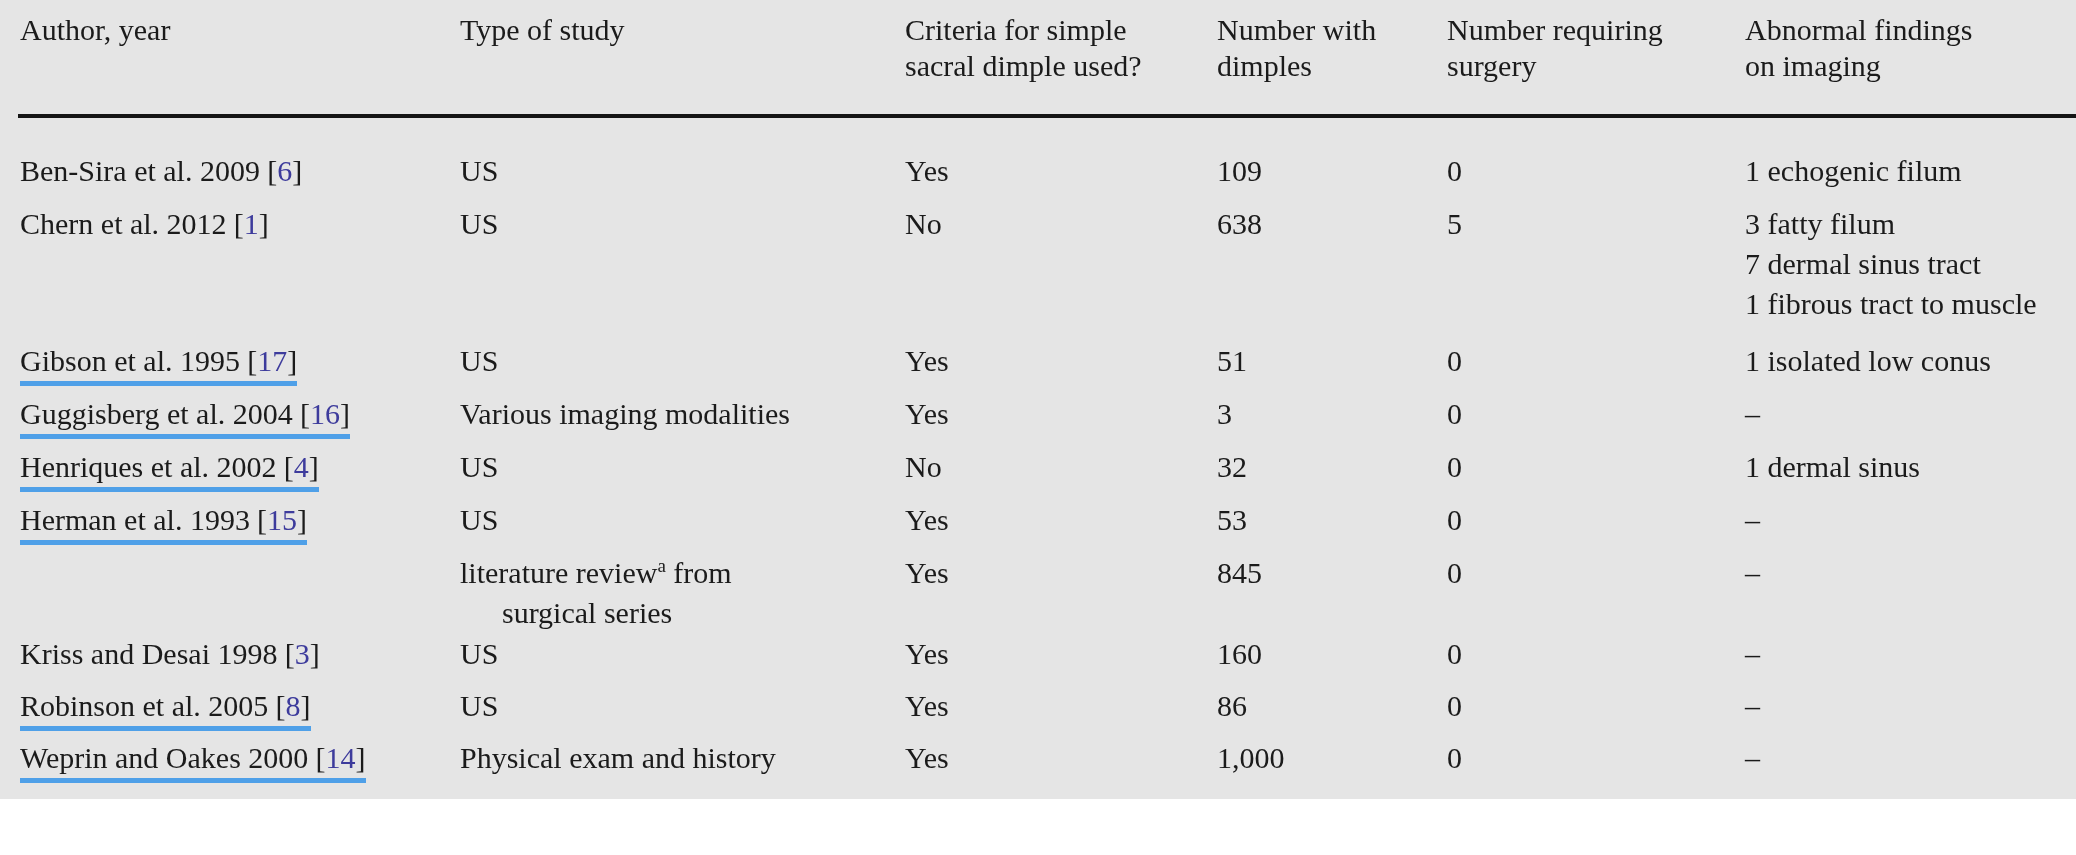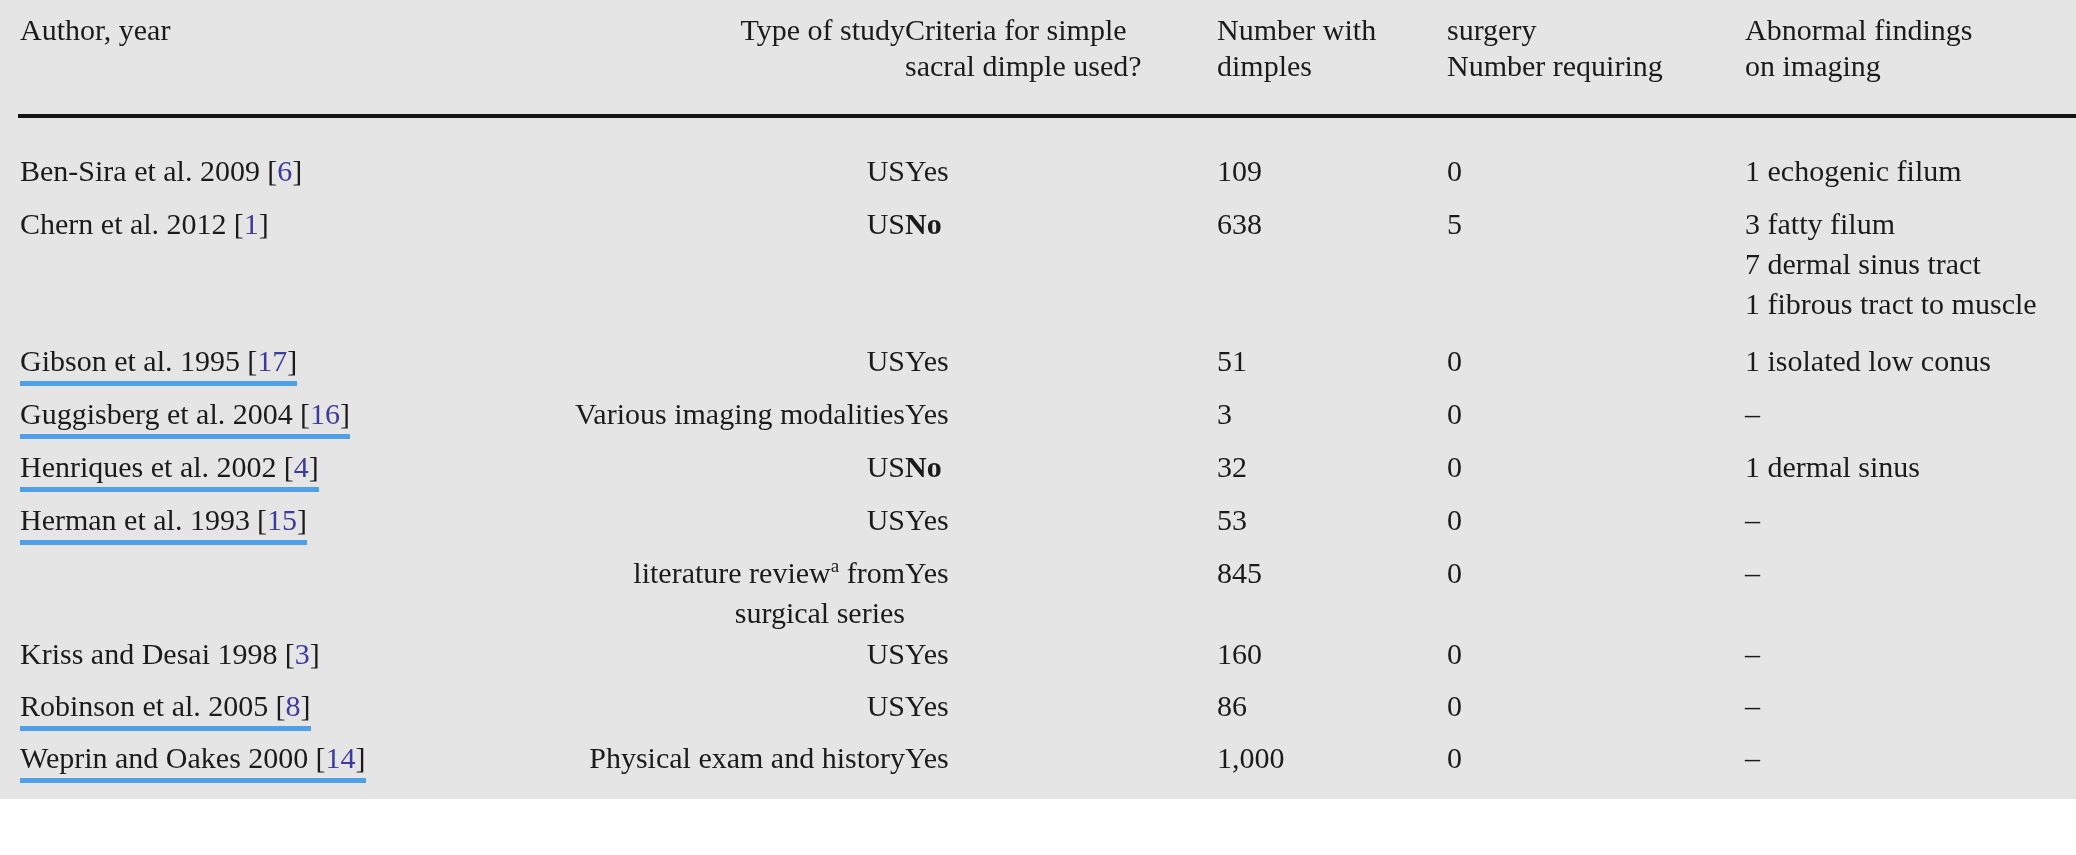--- a/index.html
+++ b/index.html
@@ -11,21 +11,21 @@
     font-family: "Liberation Serif", "DejaVu Serif", serif;
     font-size: 30px;
     color: #1b1b1b;
     box-sizing: border-box;
     overflow: hidden;
   }
   .table-inner { margin-left: 18px; }
   .tr { display: flex; align-items: flex-start; padding-left: 2px; box-sizing: border-box; }
   .td { flex: 0 0 auto; white-space: nowrap; box-sizing: border-box; }
   .c1 { width: 440px; }
-  .c2 { width: 445px; text-align: right; }
+  .c2 { width: 445px; }
   .c3 { width: 312px; }
   .c4 { width: 230px; }
   .c5 { width: 298px; }
   .c6 { flex: 1 1 auto; }
 
   
   .thead { border-bottom: 4px solid #151515; }
   .thead .tr { padding-top: 12px; height: 114px; line-height: 36px; }
 
   
@@ -34,21 +34,21 @@
   .tr.r-chern { height: 137px; }
   .tr.r-lit   { height: 81px; }
   .tr.r-w     { height: 52px; }
   .tr.r-total { height: 60px; margin-left: 44px; }
 
   .linkwrap { display: inline-block; line-height: 38px; }
   .linkwrap.linked { border-bottom: 5px solid #4fa0e8; padding-bottom: 1px; }
   .cite { color: #3d3b9c; }
   .bracket { color: #1b1b1b; }
   .bo { margin-left: 0.24em; }
-  .bold-no { font-weight: bold; }
+  .bold-no { font-weight: normal; }
   sup.sup { font-size: 19px; line-height: 0; vertical-align: super; }
   .indent2 { padding-left: 42px; }
   .finding-line { white-space: nowrap; }
 </style>
 </head>
 <body>
 
 <div class="page">
   <div class="table-inner">
 
@@ -58,22 +58,22 @@
         <div class="td c2">Type of study</div>
         <div class="td c3">
           <div>Criteria for simple</div>
           <div>sacral dimple used?</div>
         </div>
         <div class="td c4">
           <div>Number with</div>
           <div>dimples</div>
         </div>
         <div class="td c5">
+          <div>Number requiring</div>
           <div>surgery</div>
-          <div>Number requiring</div>
         </div>
         <div class="td c6">
           <div>Abnormal findings</div>
           <div>on imaging</div>
         </div>
       </div>
     </div>
 
     <div class="tbody">
 

